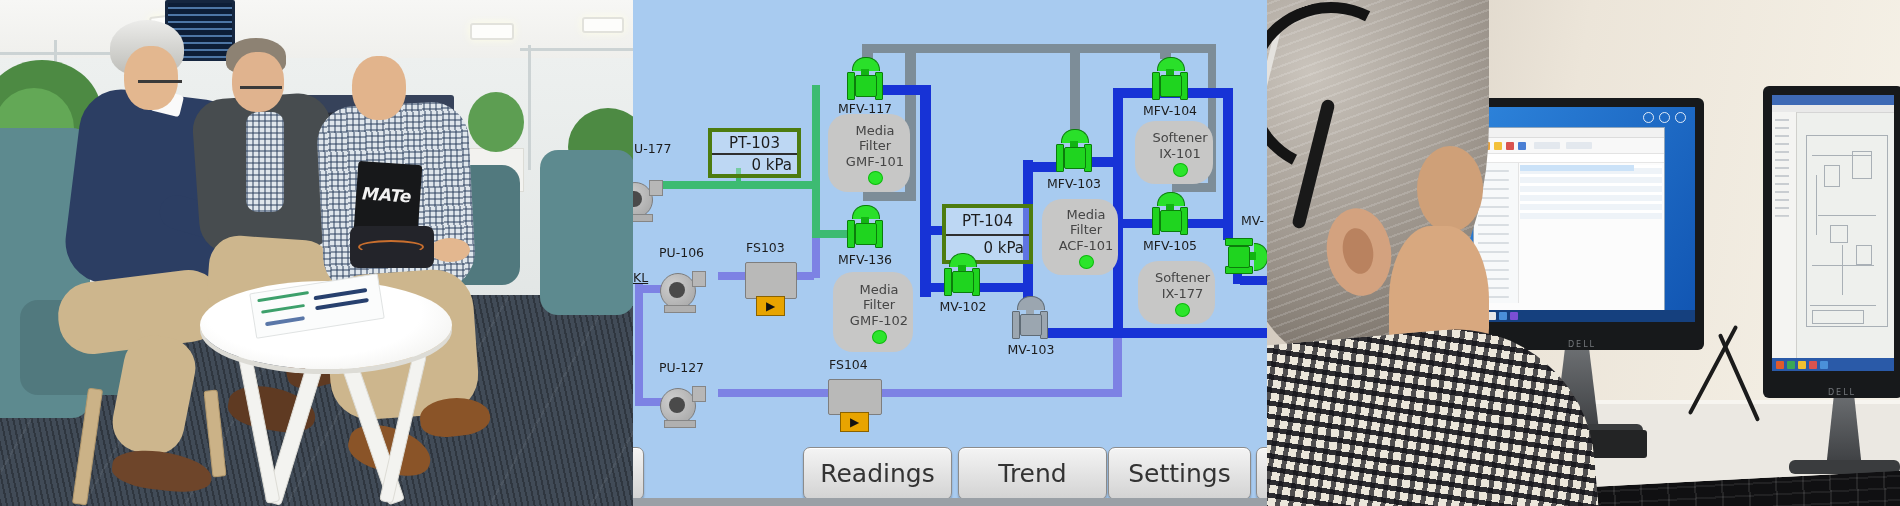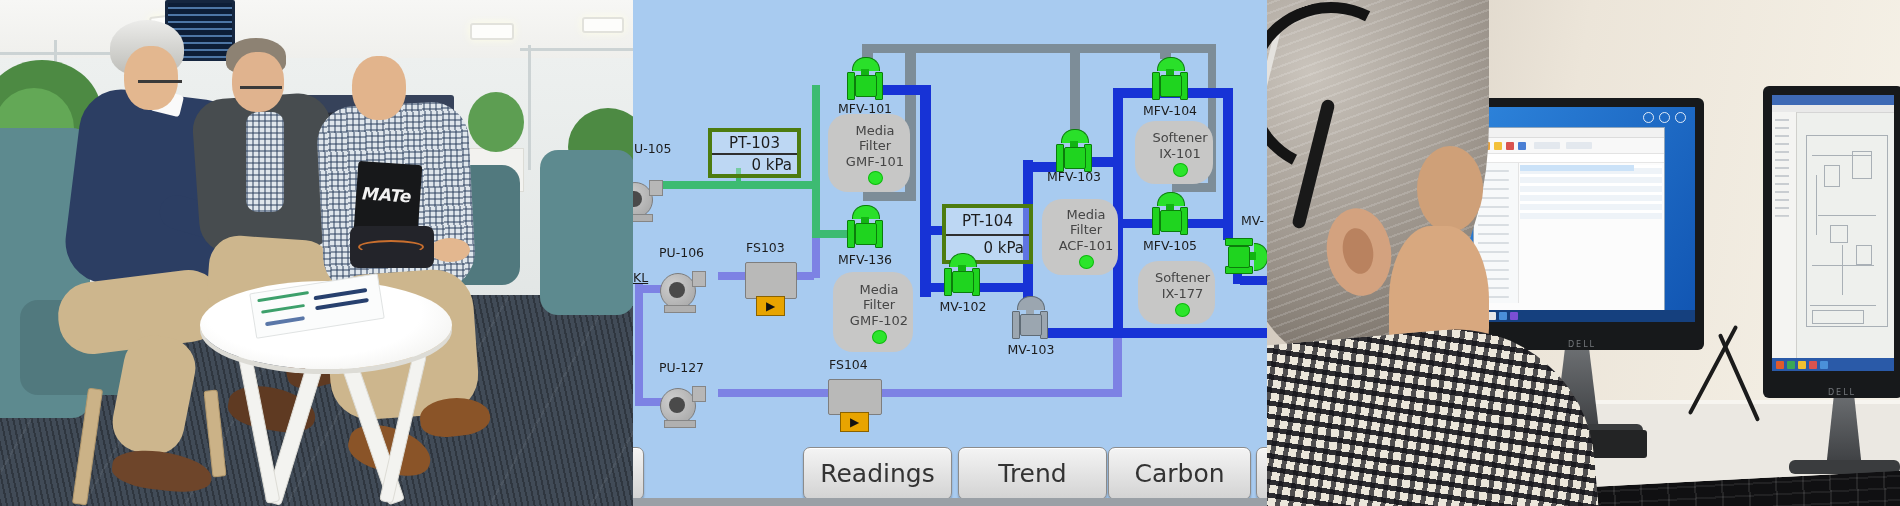--- a/index.html
+++ b/index.html
@@ -292,21 +292,21 @@
       <div class="row1">PT-104</div>
       <div class="row2">0 kPa</div>
     </div>
 
     <div class="pumpicon" style="left:-16px;top:176px;">
       <i class="pbody"></i>
         <i class="pcenter"></i>
         <i class="pout"></i>
         <i class="pbase"></i>
     </div>
-    <div class="tag" style="left:1px;top:141px;">U-105</div>
+    <div class="tag" style="left:1px;top:141px;">U-177</div>
     <div class="pumpicon" style="left:27px;top:267px;">
       <i class="pbody"></i>
         <i class="pcenter"></i>
         <i class="pout"></i>
         <i class="pbase"></i>
     </div>
     <div class="tag" style="left:26px;top:245px;">PU-106</div>
     <div class="pumpicon" style="left:27px;top:382px;">
       <i class="pbody"></i>
         <i class="pcenter"></i>
@@ -322,37 +322,37 @@
     <div class="fsorange" style="left:207px;top:412px;width:27px;height:18px;">▶</div>
     <div class="tag" style="left:196px;top:357px;">FS104</div>
 
     <div class="valve" style="left:215px;top:57px;">
       <i class="wheel"></i>
         <i class="stem"></i>
         <i class="fl l"></i>
         <i class="fl r"></i>
         <i class="vbody"></i>
     </div>
-    <div class="tag center" style="left:200px;top:101px;width:64px;">MFV-101</div>
+    <div class="tag center" style="left:200px;top:101px;width:64px;">MFV-117</div>
     <div class="valve" style="left:215px;top:205px;">
       <i class="wheel"></i>
         <i class="stem"></i>
         <i class="fl l"></i>
         <i class="fl r"></i>
         <i class="vbody"></i>
     </div>
     <div class="tag center" style="left:200px;top:252px;width:64px;">MFV-136</div>
     <div class="valve" style="left:424px;top:129px;">
       <i class="wheel"></i>
         <i class="stem"></i>
         <i class="fl l"></i>
         <i class="fl r"></i>
         <i class="vbody"></i>
     </div>
-    <div class="tag center" style="left:409px;top:169px;width:64px;">MFV-103</div>
+    <div class="tag center" style="left:409px;top:176px;width:64px;">MFV-103</div>
     <div class="valve" style="left:520px;top:57px;">
       <i class="wheel"></i>
         <i class="stem"></i>
         <i class="fl l"></i>
         <i class="fl r"></i>
         <i class="vbody"></i>
     </div>
     <div class="tag center" style="left:505px;top:103px;width:64px;">MFV-104</div>
     <div class="valve" style="left:520px;top:192px;">
       <i class="wheel"></i>
@@ -414,21 +414,21 @@
       <span>Softener</span>
       <span>IX-177</span>
       <i class="statusdot"></i>
     </div>
 
     <div class="tag" style="left:0;top:270px;text-decoration:underline;">KL</div>
 
     <div class="hmi-btn" style="left:-8px;width:17px;"></div>
     <div class="hmi-btn" style="left:170px;width:147px;">Readings</div>
     <div class="hmi-btn" style="left:325px;width:147px;">Trend</div>
-    <div class="hmi-btn" style="left:475px;width:141px;">Carbon</div>
+    <div class="hmi-btn" style="left:475px;width:141px;">Settings</div>
     <div class="hmi-btn" style="left:623px;width:20px;"></div>
     <div class="abs btnstrip"></div>
   </section>
 
   <section class="panel photo-right">
     <div class="abs pr-desk"></div>
 
     <div class="pr-cable" style="left:444px;top:320px;height:100px;transform:rotate(28deg);"></div>
     <div class="pr-cable" style="left:470px;top:330px;height:95px;transform:rotate(-24deg);"></div>
 

